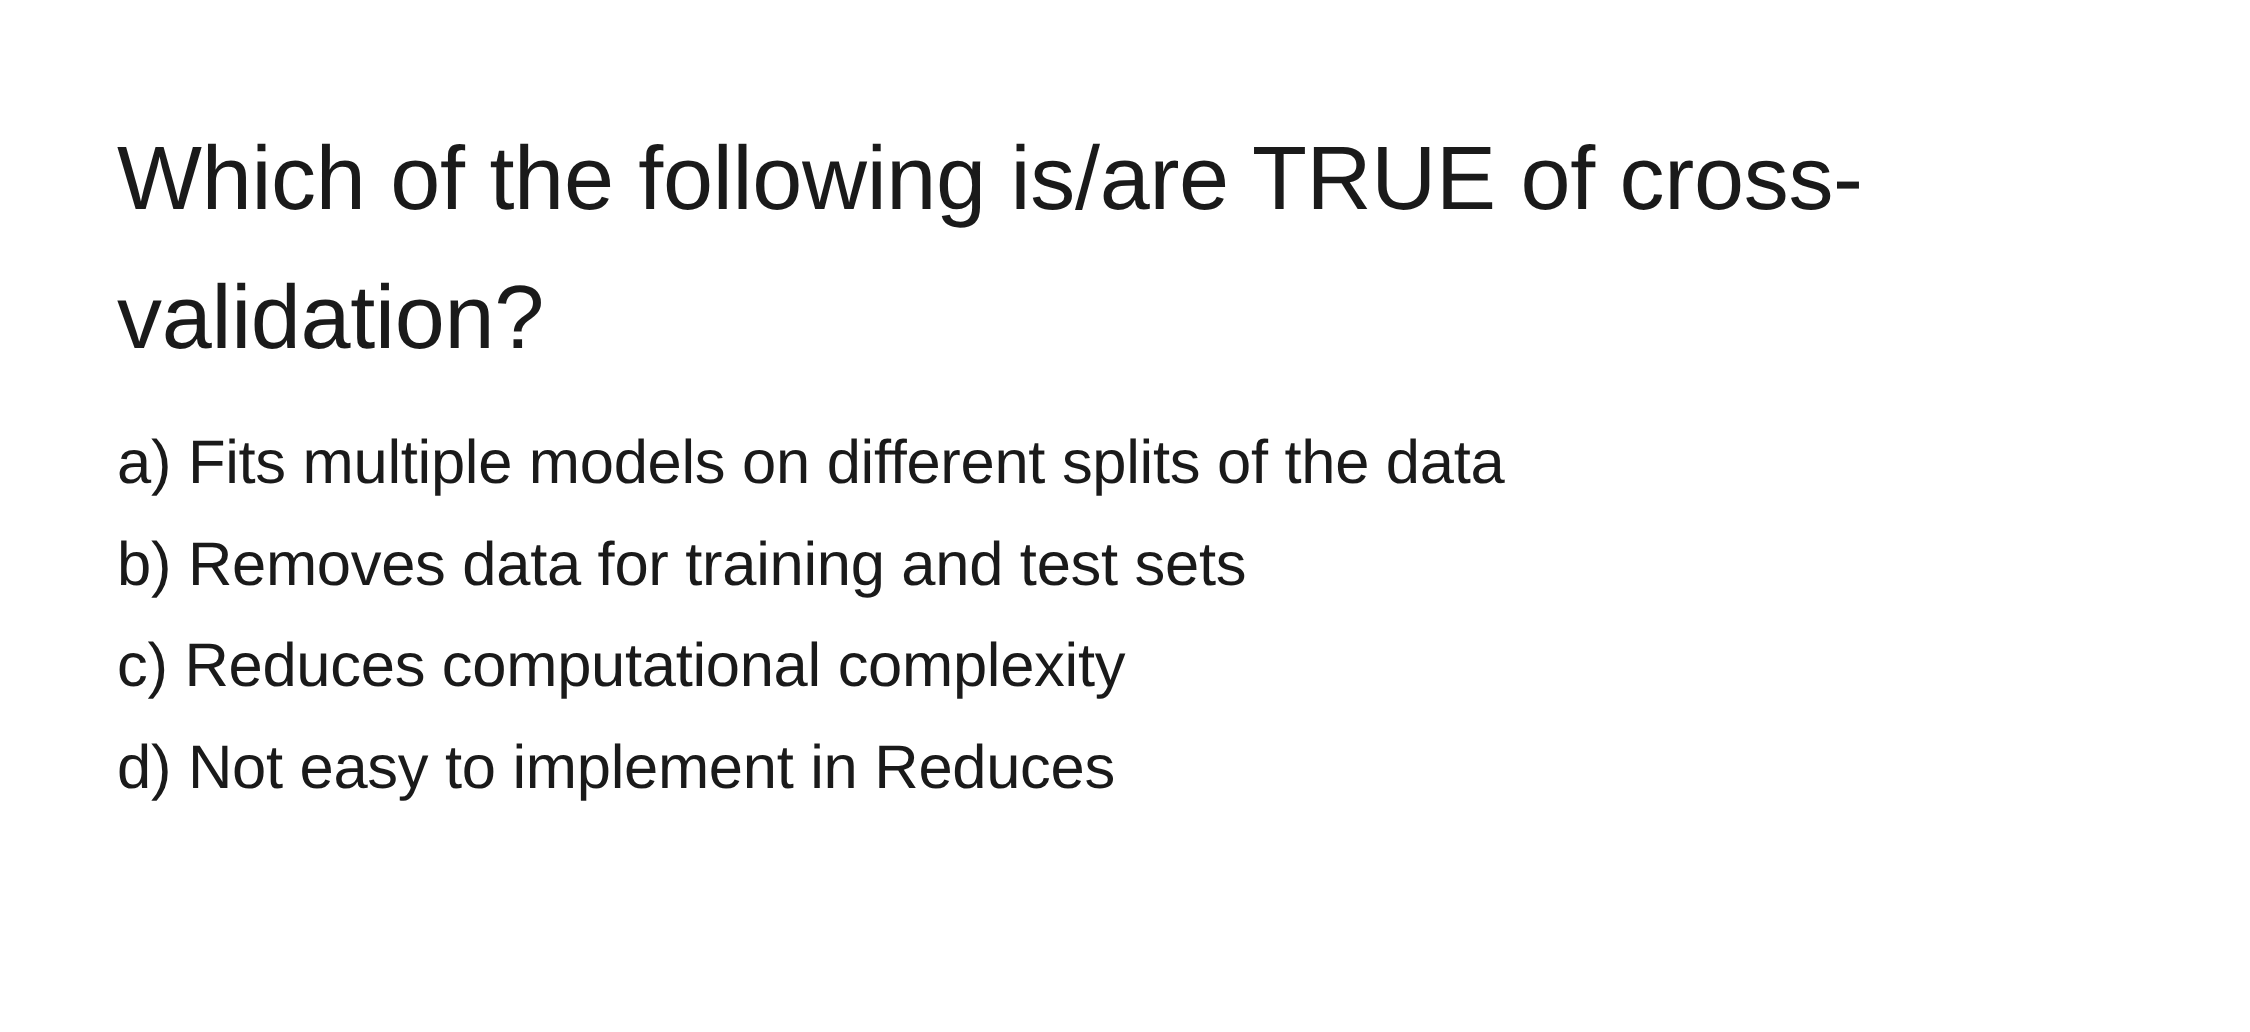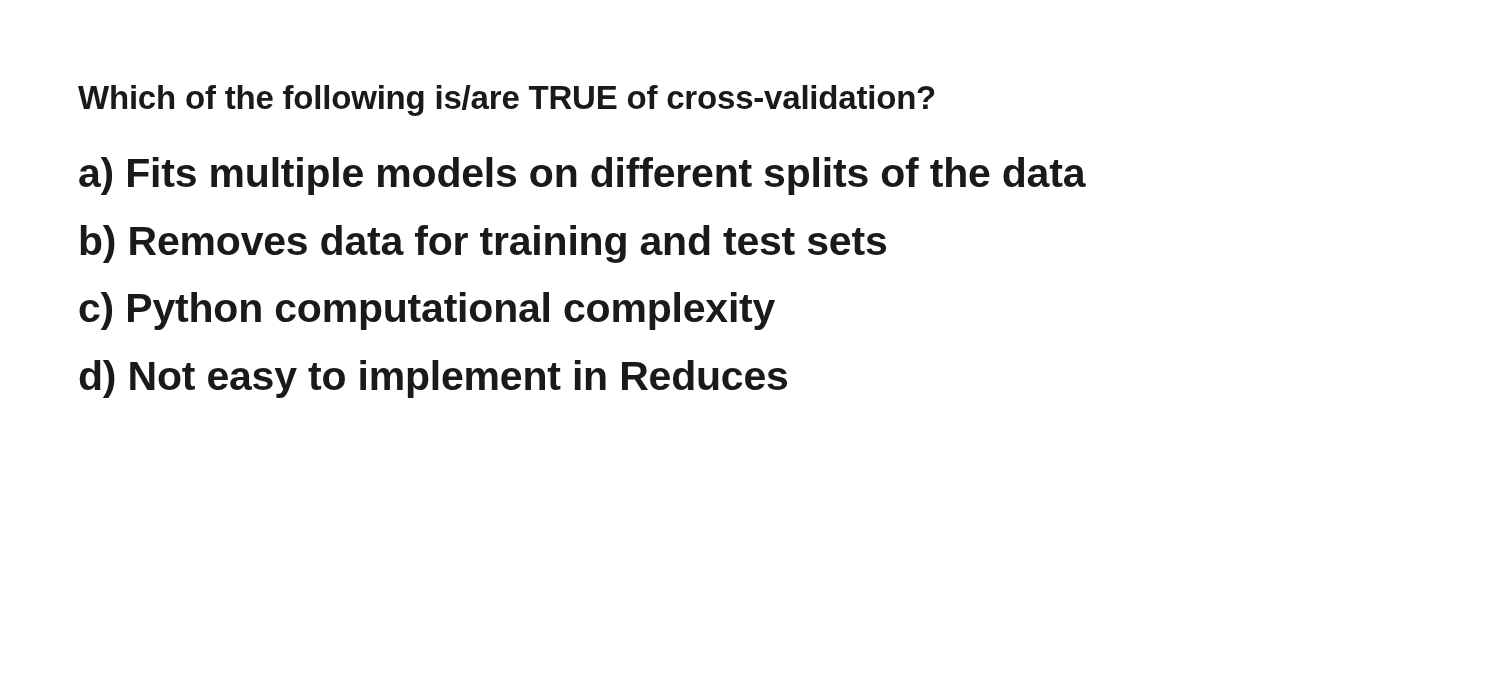--- a/index.html
+++ b/index.html
@@ -9,29 +9,29 @@
     }
     body {
       width: 1500px;
       height: 688px;
       background: #ffffff;
       font-family: -apple-system, BlinkMacSystemFont, "Segoe UI", Helvetica, Arial, sans-serif;
       color: #1a1a1a;
       padding: 72px 78px;
     }
     .question-text {
-      font-size: 33px;
-      font-weight: 700;
+      font-size: 60px;
+      font-weight: 400;
       line-height: 1.55;
       margin-bottom: 20px;
       letter-spacing: -0.2px;
     }
     .option {
       font-size: 41px;
-      font-weight: 700;
+      font-weight: 400;
       line-height: 1.5;
       margin-bottom: 6px;
       letter-spacing: -0.2px;
     }
     .option .label {
       display: inline;
     }
     .option .text {
       display: inline;
     }
@@ -46,19 +46,19 @@
   <span class="text">Fits multiple models on different splits of the data</span>
 </div>
 
 <div class="option">
   <span class="label">b)</span>
   <span class="text">Removes data for training and test sets</span>
 </div>
 
 <div class="option">
   <span class="label">c)</span>
-  <span class="text">Python computational complexity</span>
+  <span class="text">Reduces computational complexity</span>
 </div>
 
 <div class="option">
   <span class="label">d)</span>
   <span class="text">Not easy to implement in Reduces</span>
 </div>
 
 </body></html>

